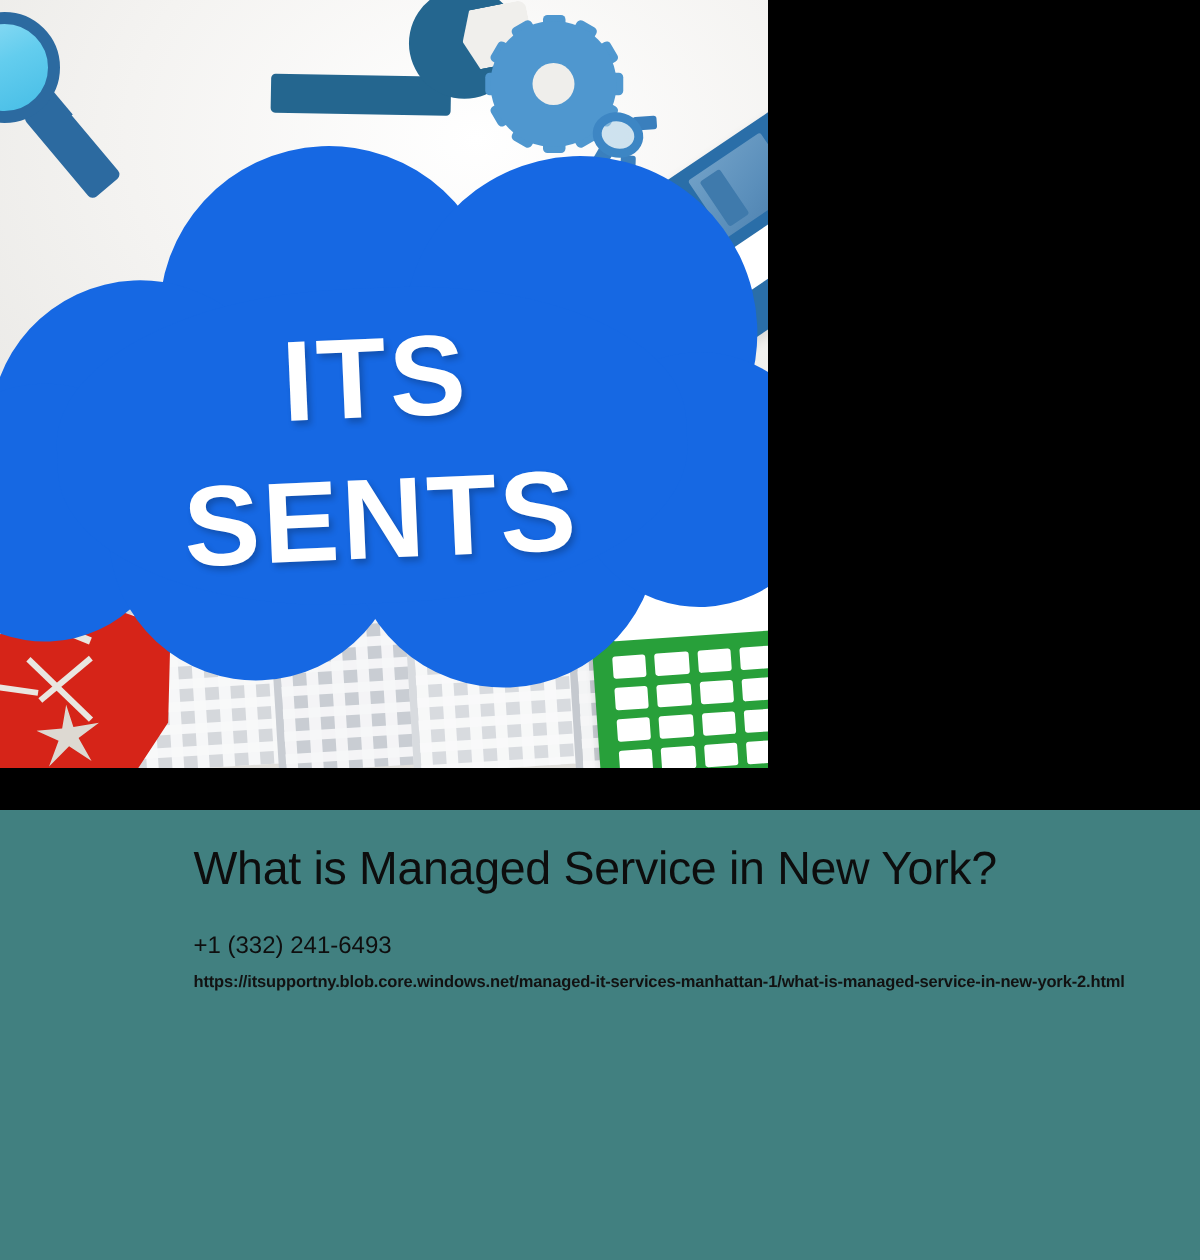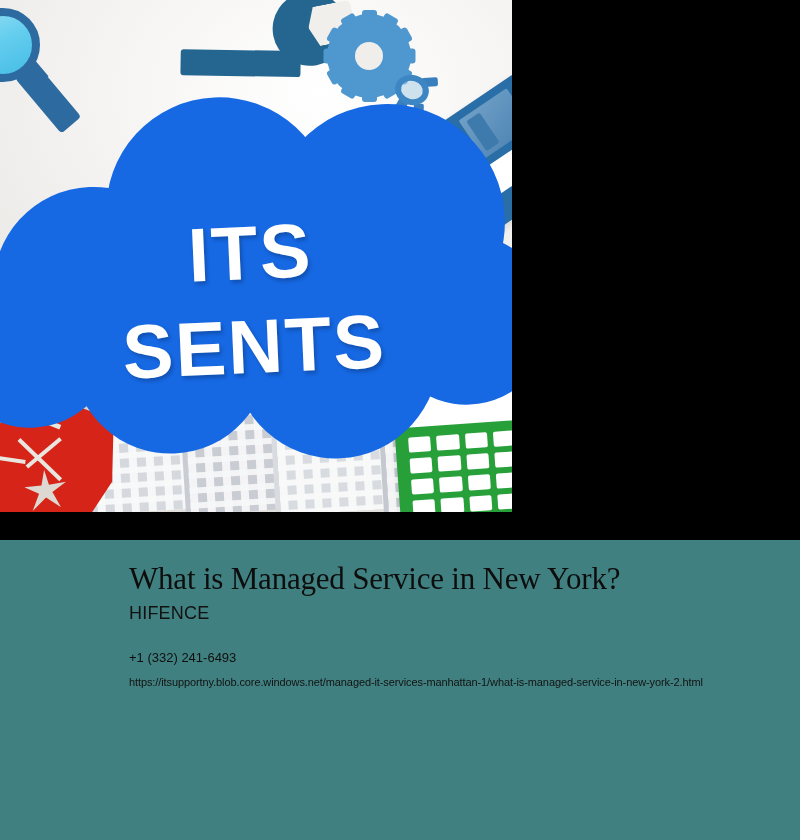--- a/index.html
+++ b/index.html
@@ -220,43 +220,43 @@
     background: #418080;
     padding: 22px 60px 0 129px;
   }
   .page-title {
     margin: 0;
     font-size: 31px;
     font-weight: normal;
     color: #0d0d0d;
     line-height: 1.12;
     letter-spacing: -0.2px;
-    font-family: Liberation Serif, serif;
   }
   .brand {
     margin: 6px 0 0 0;
     font-size: 18px;
     font-weight: normal;
     color: #111111;
     letter-spacing: .2px;
   }
   .contact { margin-top: 24px; }
   .contact-line {
-    font-size: 13px;
+    font-size: 16px;
     color: #0f0f0f;
     line-height: 20px;
     white-space: nowrap;
   }
   .source-url {
     margin-top: 7px;
     font-size: 11px;
     color: #121212;
     line-height: 14px;
     white-space: nowrap;
     letter-spacing: -0.1px;
+    font-weight: bold;
   }
 </style>
 </head>
 <body>
 
 <div id="page">
 
   <div class="media-band">
 
     <div class="hero">
@@ -352,21 +352,20 @@
           <div class="cloud-line l-1">ITS</div>
           <div class="cloud-line l-2">SENTS</div>
         </div>
       </div>
 
     </div>
   </div>
 
   <div class="panel">
     <h1 class="page-title">What is Managed Service in New York?</h1>
-    <div class="brand">HIFENCE</div>
 
     <div class="contact">
       <div class="contact-line">+1 (332) 241-6493</div>
     </div>
 
     <div class="source-url">https://itsupportny.blob.core.windows.net/managed-it-services-manhattan-1/what-is-managed-service-in-new-york-2.html</div>
   </div>
 
 </div>
 

